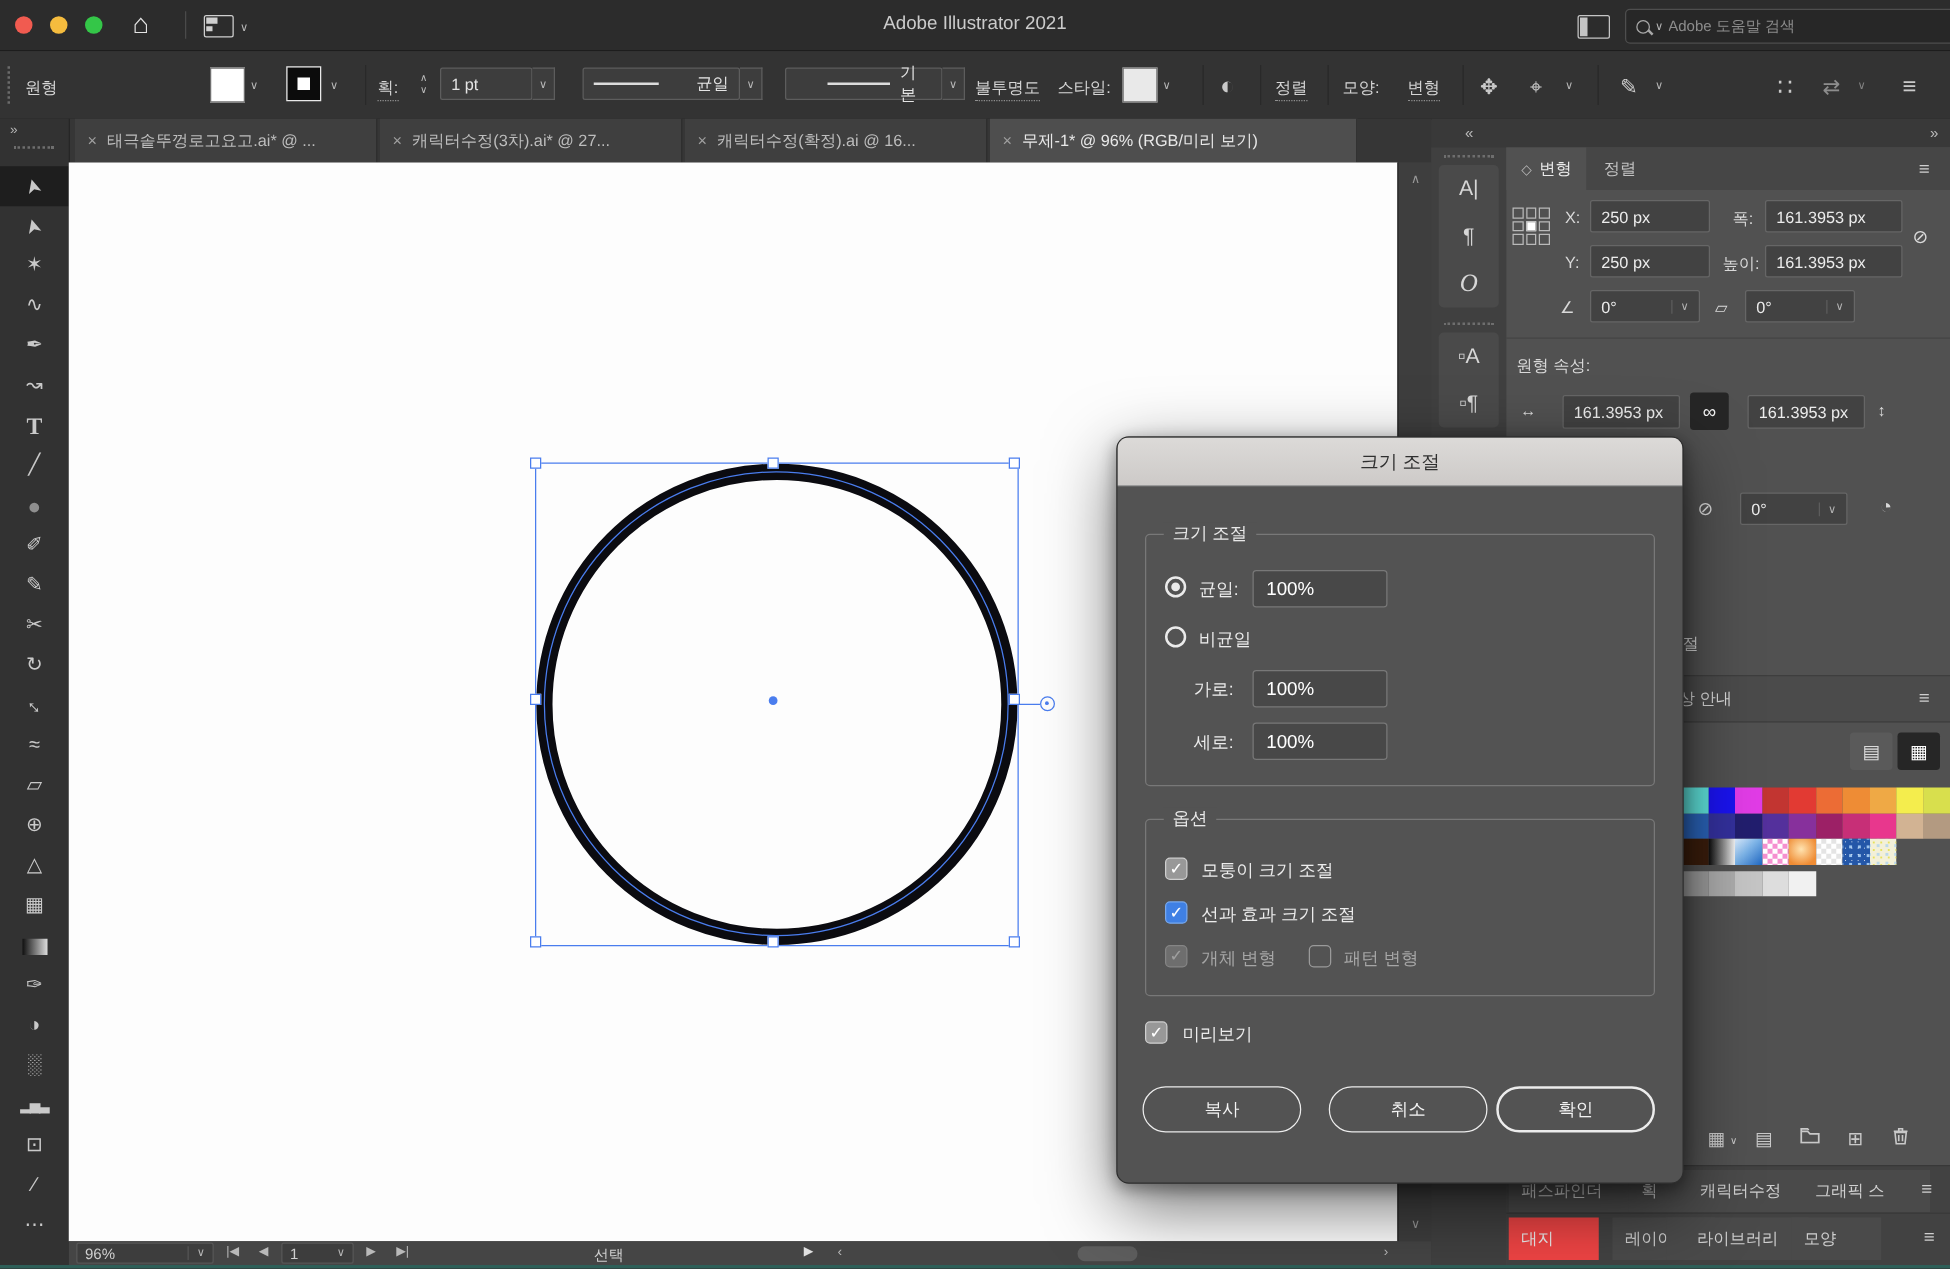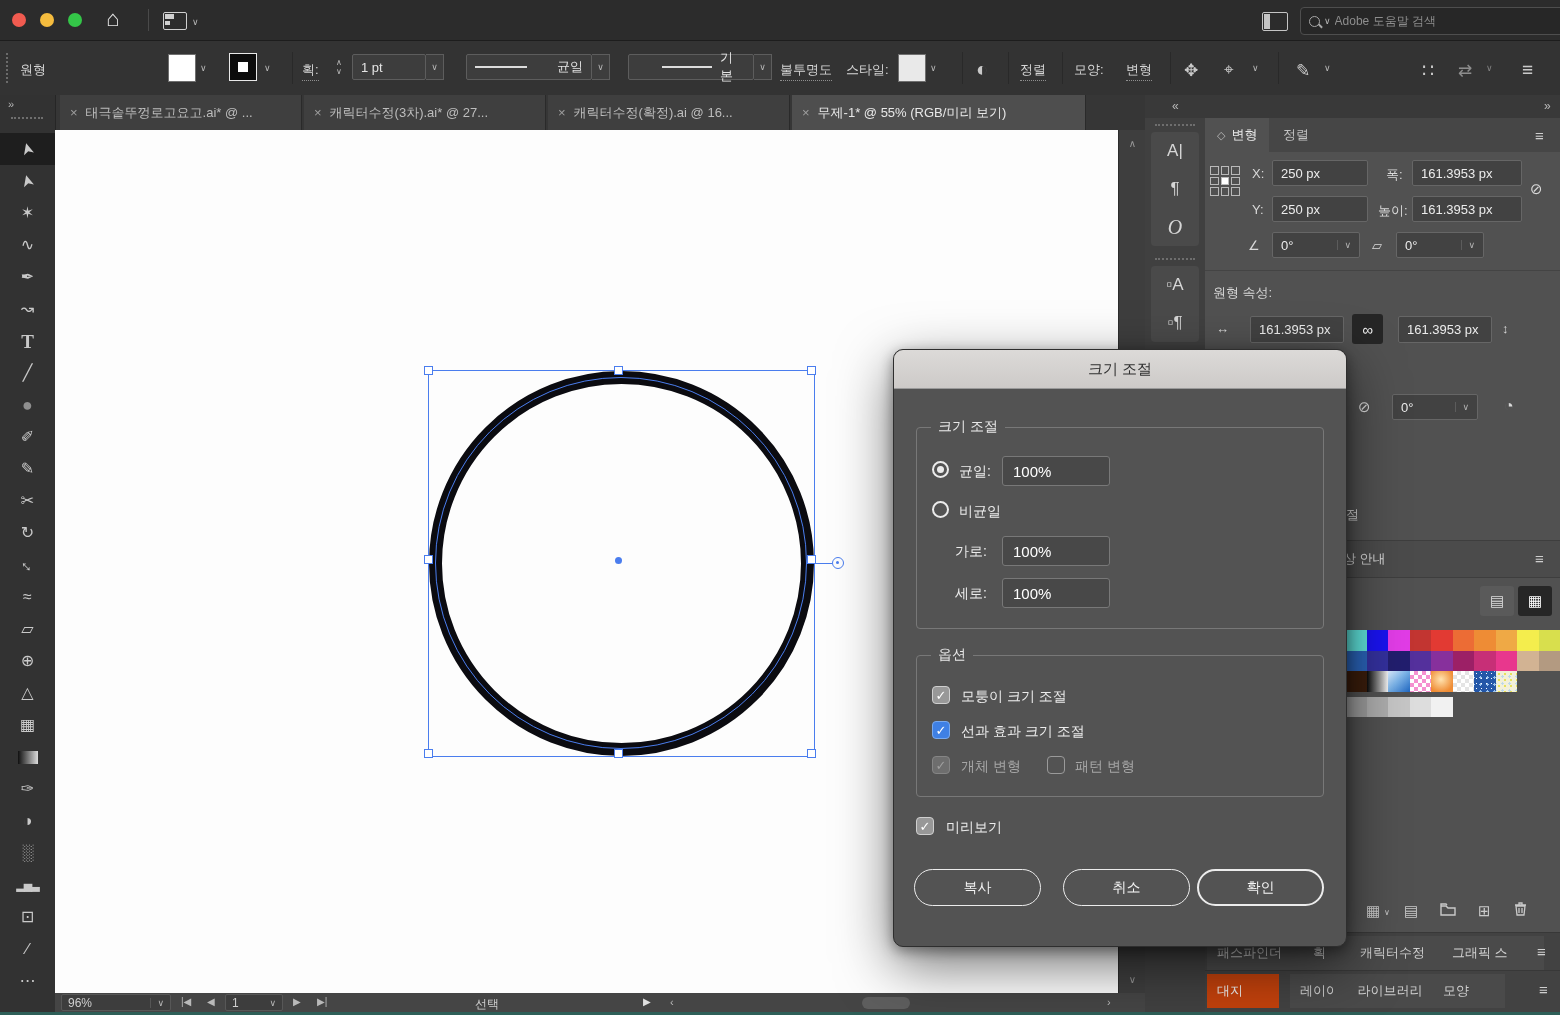--- a/index.html
+++ b/index.html
@@ -100,21 +100,21 @@
   .sw{width:21.5px;height:20.5px;box-sizing:border-box;}
   .sw-grad-bw{background:linear-gradient(90deg,#0c0c0c,#f2f2f2);}
   .sw-grad-blue{background:linear-gradient(135deg,#dcedff 0%,#7db4e8 45%,#1f66c0 100%);}
   .sw-grad-orange{background:radial-gradient(circle at 45% 40%,#ffe3b0,#ef8c34 75%);}
   .sw-pat-pink{background:repeating-conic-gradient(#f590d0 0% 25%,#ffffff 0% 50%) 0 0/8px 8px;}
   .sw-pat-white{background:repeating-conic-gradient(#e4e4e4 0% 25%,#ffffff 0% 50%) 0 0/8px 8px;}
   .sw-pat-blue{background:radial-gradient(circle,#ffffff 18%,transparent 19%) 0 0/5px 5px,radial-gradient(circle,#9cc4ee 25%,transparent 26%) 3px 3px/7px 7px,#2457a8;}
   .sw-pat-yellow{background:radial-gradient(circle,#e7e25a 20%,transparent 21%) 0 0/6px 6px,radial-gradient(circle,#bcd9ea 25%,transparent 26%) 3px 2px/7px 7px,#f3f0d8;}
   .drawerrow{position:absolute;left:1205px;width:355px;height:37px;background:#424242;border-top:1px solid #383838;}
   .dtab{position:absolute;top:3px;height:34px;display:flex;align-items:center;padding:0 10px;color:#cfcfcf;font-size:13px;background:#4a4a4a;white-space:nowrap;overflow:hidden;}
-  .dtab.active{background:#c2410c;color:#ececec;}
+  .dtab.active{background:#ef4444;color:#ececec;}
   .fico{position:absolute;color:#c9c9c9;font-size:15px;}
   
   .dialog{position:absolute;left:893px;top:349px;width:452px;height:596px;border-radius:10px;background:#535353;box-shadow:0 18px 55px rgba(0,0,0,.55),0 4px 14px rgba(0,0,0,.4);z-index:50;overflow:hidden;border:1px solid #2e2e2e;}
   .dtitle{position:absolute;left:0;top:0;width:100%;height:38px;background:linear-gradient(#dcdad8,#cdcac8);color:#2f2f2f;font-size:15px;display:flex;align-items:center;justify-content:center;border-bottom:1px solid #9a9a9a;}
   .fset{position:absolute;border:1px solid #787878;border-radius:4px;}
   .legend{position:absolute;top:-10px;left:14px;background:#535353;padding:0 7px;color:#e8e8e8;font-size:14px;}
   .dlabel{position:absolute;color:#ececec;font-size:14px;white-space:nowrap;}
   .dlabel.dim{color:#a6a6a6;}
   .din{position:absolute;width:108px;height:30px;background:#484848;border:1px solid #787878;border-radius:3px;color:#fff;font-size:15px;display:flex;align-items:center;padding:0 10px;box-sizing:border-box;}
   .radio{position:absolute;width:17px;height:17px;border:2px solid #ebebeb;border-radius:50%;box-sizing:border-box;}
@@ -136,20 +136,21 @@
     <span class="tl" style="left:12px;background:#f15b50;"></span>
     <span class="tl" style="left:40px;background:#f5bc3e;"></span>
     <span class="tl" style="left:68px;background:#34c648;"></span>
     <span class="homeicon">⌂</span>
     <span class="tbsep"></span>
     <span class="layouticon">
         <i></i>
         <b></b>
       </span>
     <span class="abs chev" style="left:192px;top:17px;">∨</span>
+    <div class="apptitle">Adobe Illustrator 2021</div>
     <span class="paneltoggle">
         <i></i>
       </span>
     <div class="search">
       <span class="mag"></span>
       <span class="chev">∨</span>
       <span class="ph">Adobe 도움말 검색</span>
     </div>
   </div>
 
@@ -226,21 +227,21 @@
     <div class="doctab" style="left:249px;width:242px;">
       <span class="x">×</span>
       <span class="tlabel">캐릭터수정(3차).ai* @ 27...</span>
     </div>
     <div class="doctab" style="left:493px;width:242px;">
       <span class="x">×</span>
       <span class="tlabel">캐릭터수정(확정).ai @ 16...</span>
     </div>
     <div class="doctab active" style="left:737px;width:294px;">
       <span class="x">×</span>
-      <span class="tlabel">무제-1* @ 55% (RGB/미리 보기)</span>
+      <span class="tlabel">무제-1* @ 96% (RGB/미리 보기)</span>
     </div>
   </div>
 
   <div class="toolbar">
     <span class="dockchev">»</span>
     <span class="tgrip"></span>
     <div class="tools">
         <div class="tool active">
           <span class="tglyph rot-up">➤</span>
         </div>

